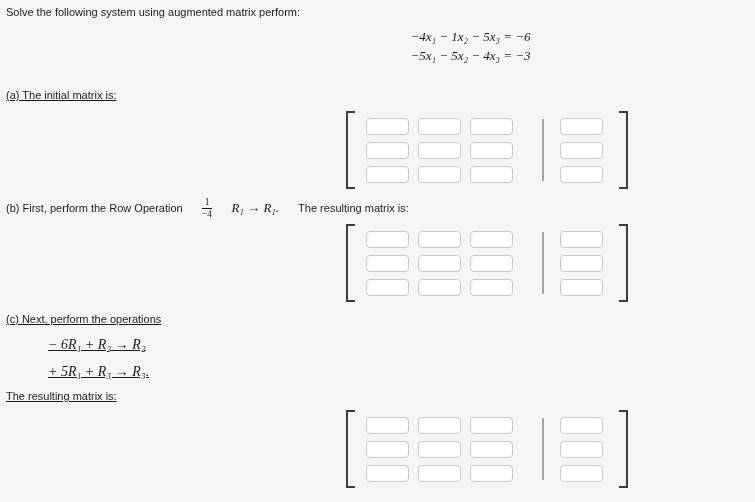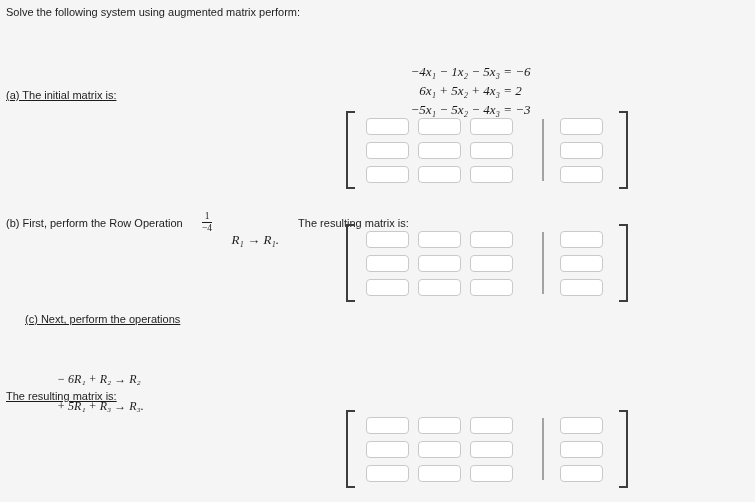--- a/index.html
+++ b/index.html
@@ -6,36 +6,36 @@
   html, body { width:755px; height:502px; }
   body {
     position:relative;
     overflow:hidden;
     background:#f5f5f5;
     color:#1c1c1c;
     font-family:"Liberation Sans", sans-serif;
     font-size:11px;
   }
   .abs { position:absolute; }
-  .math { font-family:"Liberation Serif","DejaVu Serif", serif; font-style:italic;margin-top:35px; }
+  .math { font-family:"Liberation Serif","DejaVu Serif", serif; font-style:italic; }
 
   .equations { left:368px; top:27px; width:205px; text-align:center; font-size:13px; }
   .eq { line-height:19px; white-space:nowrap; }
 
   .part-label { left:6px; font-size:11px; white-space:nowrap;text-decoration:underline; }
 
   .row-op { left:6px; top:197px; display:flex; align-items:center; gap:19px; font-size:11px; }
   .fraction {
     display:inline-flex; flex-direction:column; align-items:center;
     font-family:"Liberation Serif","DejaVu Serif", serif; font-style:normal;
     font-size:9.5px; line-height:1.15;
   }
   .frac-num { border-bottom:1px solid #1c1c1c; padding:0 3px; }
   .op-math { font-size:13px; }
-  .op-line { left:57px; font-size:12px; white-space:nowrap; }
+  .op-line { left:48px; font-size:14px; white-space:nowrap;text-decoration:underline; }
 
   .matrix { left:346px; display:flex; align-items:center; }
   .bracket { width:9px; height:78px; flex:0 0 auto; }
   .bracket-left  { border-left:2px solid #3d3d3d;  border-top:2px solid #3d3d3d; border-bottom:2px solid #3d3d3d; margin-right:11px; }
   .bracket-right { border-right:2px solid #3d3d3d; border-top:2px solid #3d3d3d; border-bottom:2px solid #3d3d3d; margin-left:16px; }
   .coeff-grid { display:grid; grid-template-columns:repeat(3,43px); gap:7px 9px; }
   .aug-grid   { display:grid; grid-template-columns:43px; gap:7px; margin-left:16px; }
   .divider { width:2px; height:62px; background:#a3a3a3; margin-left:29px; flex:0 0 auto; }
   .cell {
     width:43px; height:17px;
@@ -45,21 +45,20 @@
     outline:none;
   }
 </style>
 </head>
 <body>
 
 <div class="abs" style="left:6px; top:6px;">Solve the following system using augmented matrix perform:</div>
 
 <div class="abs equations math">
   <div class="eq">−4x₁ − 1x₂ − 5x₃ = −6</div>
-  <div class="eq">6x₁ + 5x₂ + 4x₃ = 2</div>
   <div class="eq">−5x₁ − 5x₂ − 4x₃ = −3</div>
 </div>
 
 <div class="abs part-label" style="top:89px;">(a) The initial matrix is:</div>
 
 <div class="abs matrix" style="top:111px;">
   <div class="bracket bracket-left"></div>
   <div class="coeff-grid">
     <input class="cell" type="text" style="">
     <input class="cell" type="text" style="">
@@ -105,21 +104,21 @@
   </div>
   <div class="divider"></div>
   <div class="aug-grid">
     <input class="cell" type="text" style="">
     <input class="cell" type="text" style="">
     <input class="cell" type="text" style="">
   </div>
   <div class="bracket bracket-right"></div>
 </div>
 
-<div class="abs part-label" style="top:313px;margin-left:19px;">(c) Next, perform the operations</div>
+<div class="abs part-label" style="top:313px;">(c) Next, perform the operations</div>
 <div class="abs math op-line" style="top:337px;">− 6R₁ + R₂ → R₂</div>
 <div class="abs math op-line" style="top:364px;">+ 5R₁ + R₃ → R₃.</div>
 <div class="abs part-label" style="top:390px;">The resulting matrix is:</div>
 
 <div class="abs matrix" style="top:410px;">
   <div class="bracket bracket-left"></div>
   <div class="coeff-grid">
     <input class="cell" type="text" style="">
     <input class="cell" type="text" style="">
     <input class="cell" type="text" style="">

